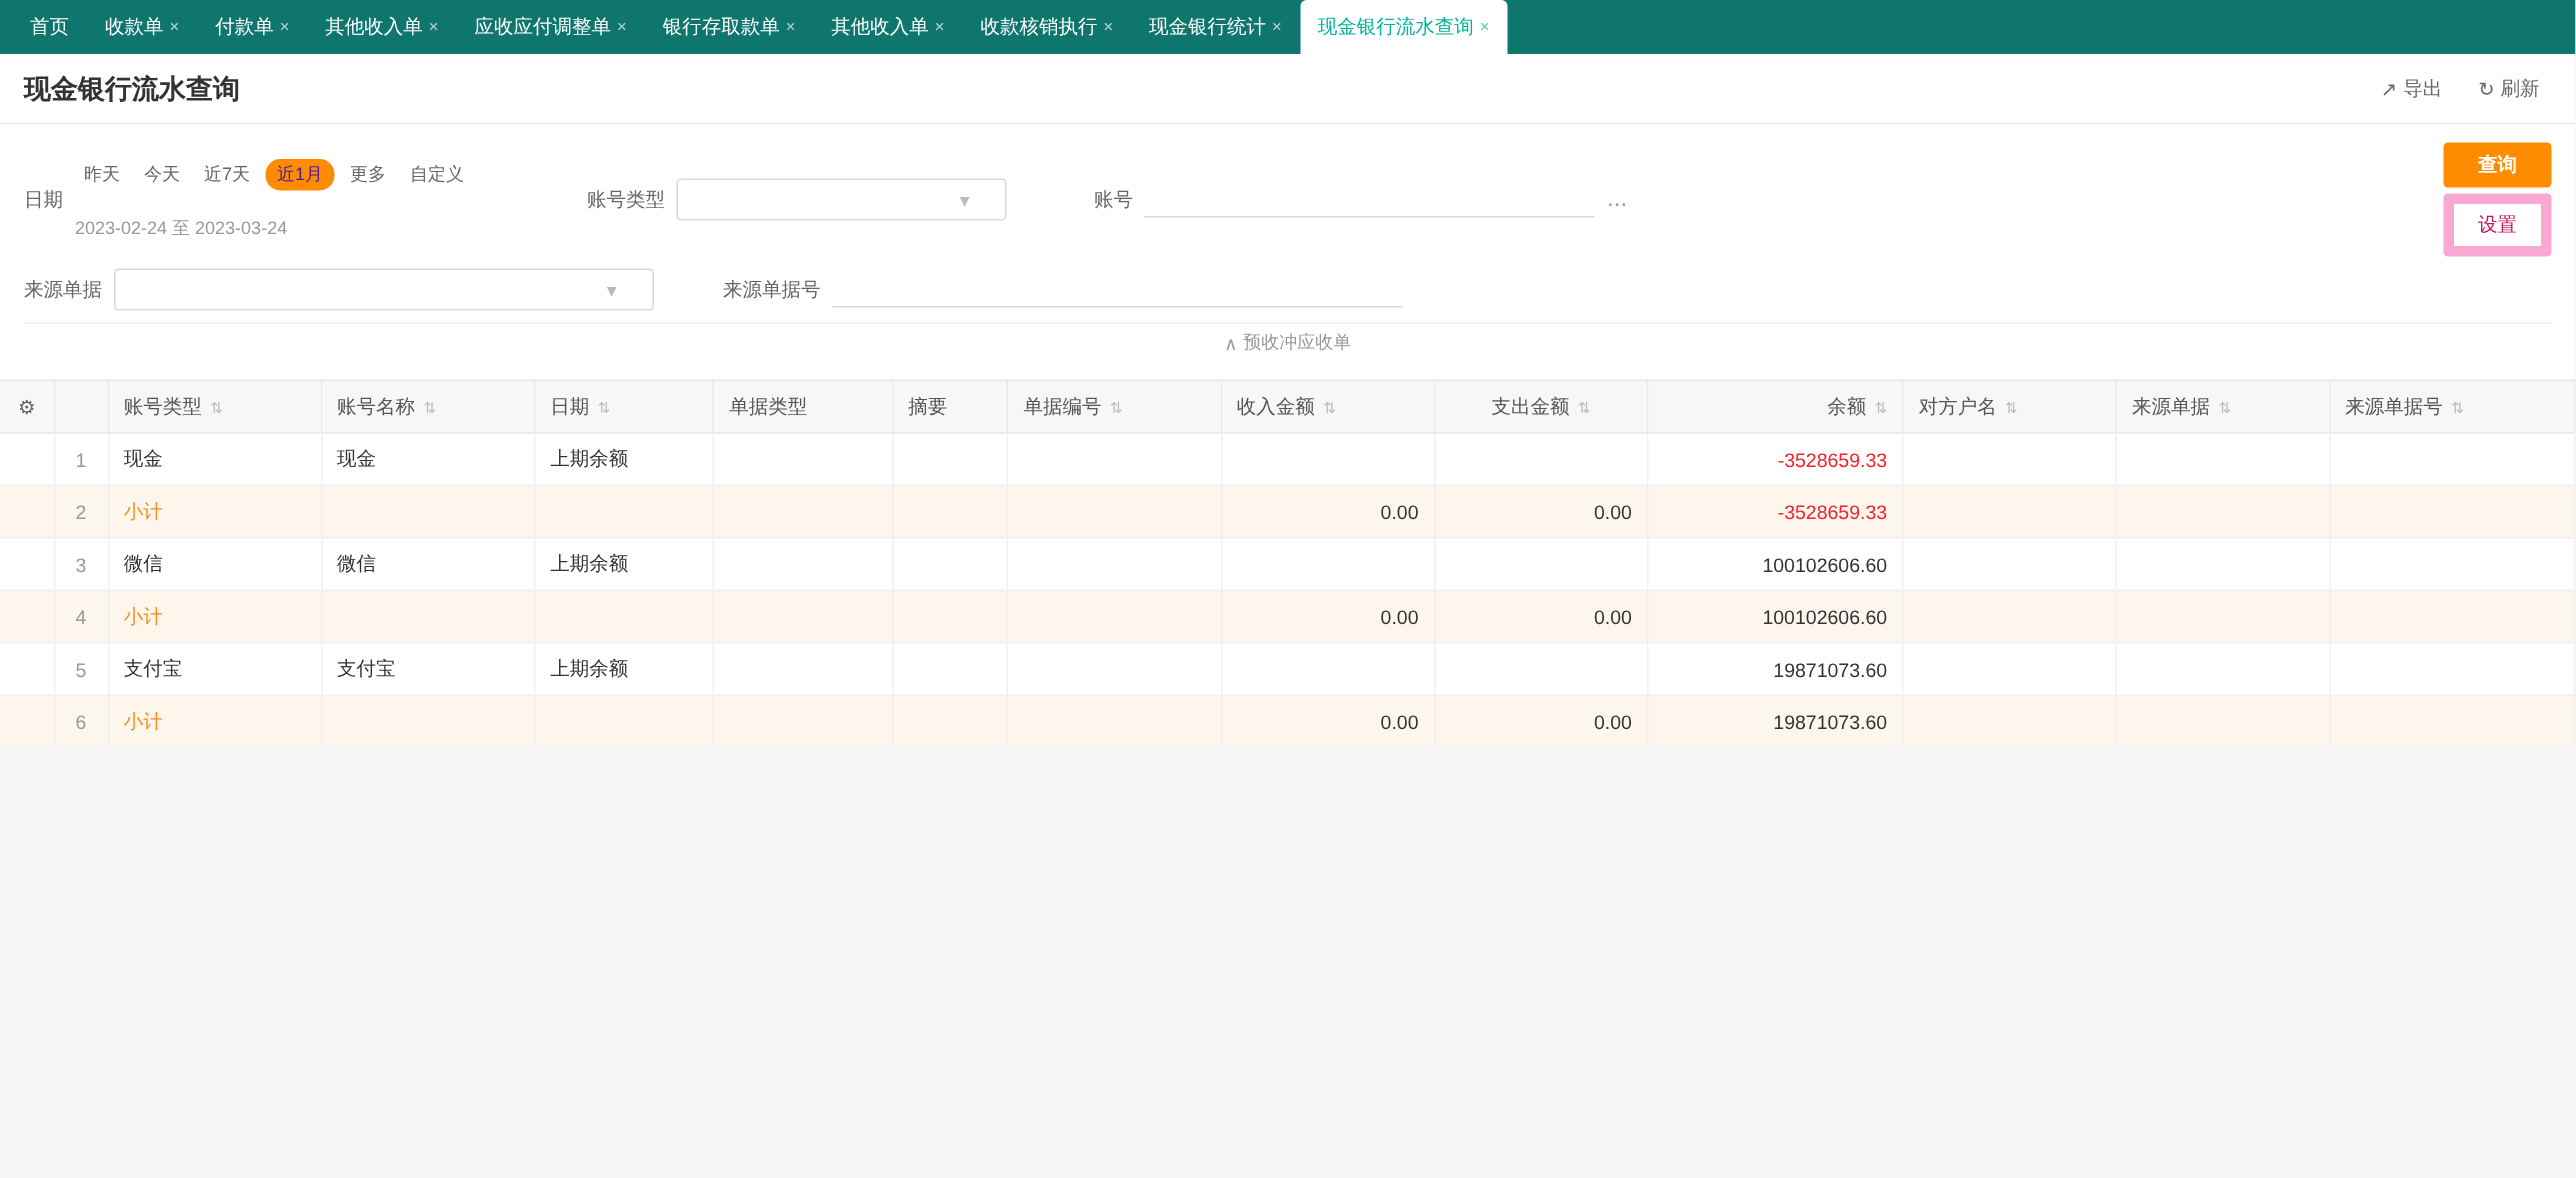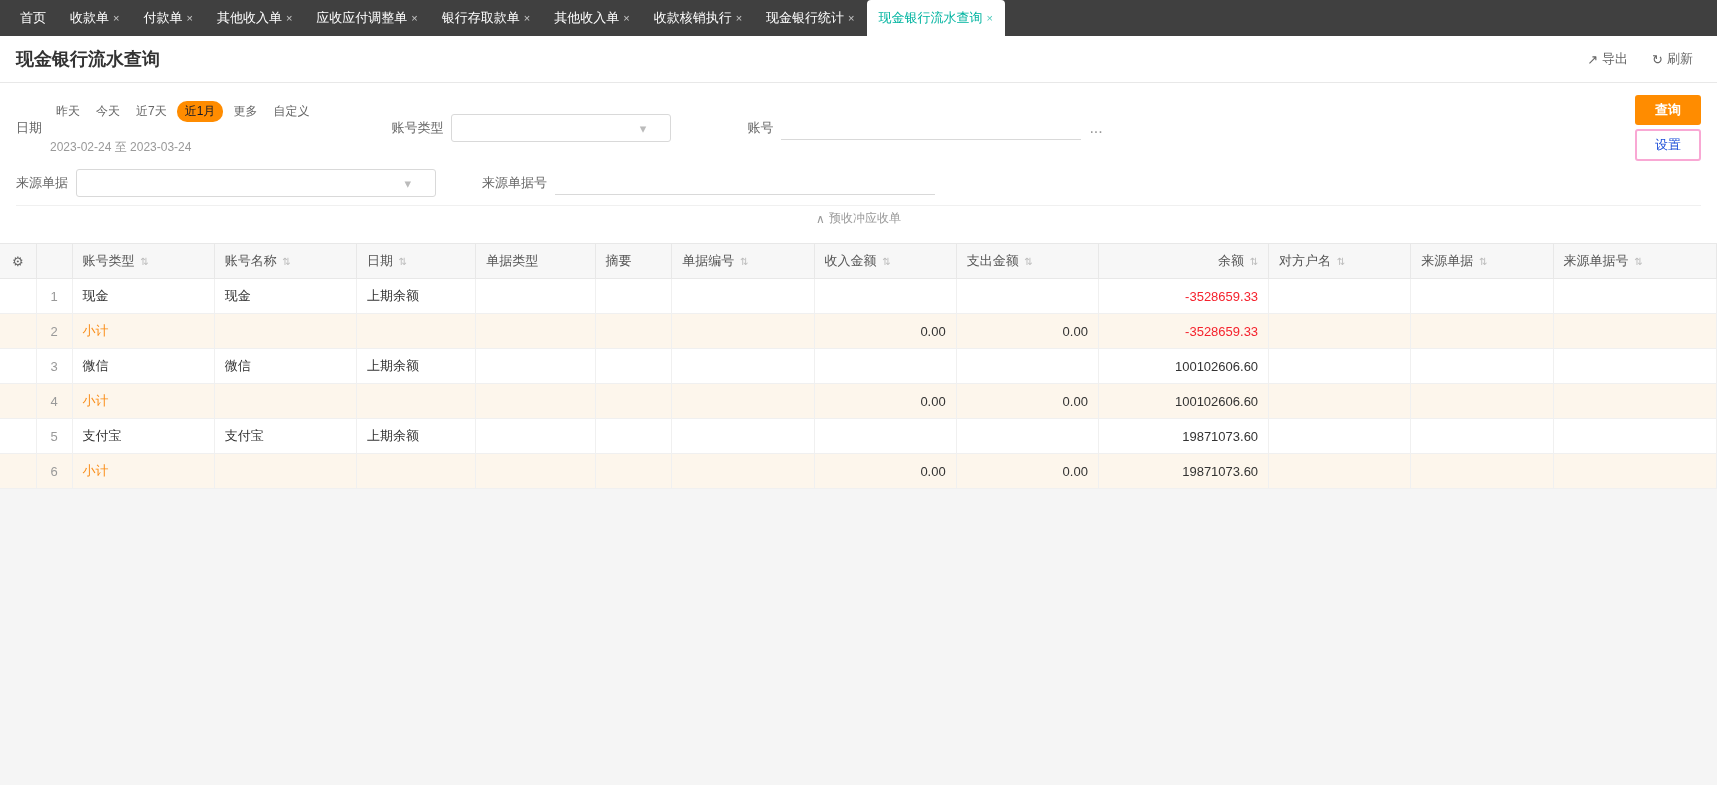--- a/index.html
+++ b/index.html
@@ -1,20 +1,20 @@
 <!DOCTYPE html>
 <html><head>
   <meta charset="utf-8">
   <style>
     * { box-sizing: border-box; margin: 0; padding: 0; }
     body { font-family: "Microsoft YaHei", Arial, sans-serif; font-size: 13px; background: #f5f5f5; color: #333; }
 
     
     .top-nav {
-      background: #404040;
+      background: #0f766e;
       display: flex;
       align-items: flex-end;
       height: 36px;
       padding: 0 8px;
       overflow: hidden;
     }
     .nav-item {
       color: #fff;
       padding: 0 12px;
       height: 36px;
@@ -69,21 +69,21 @@
       gap: 8px;
     }
     .filter-label { color: #666; white-space: nowrap; font-size: 13px; }
     .date-shortcuts { display: flex; gap: 4px; }
     .date-btn {
       padding: 2px 6px; cursor: pointer; color: #666; font-size: 12px;
       border-radius: 3px;
     }
     .date-btn.active {
       background: #ff8c00;
-      color: #0f172a;
+      color: #4c1d95;
       border-radius: 10px;
       padding: 2px 8px;
     }
     .date-range { font-size: 12px; color: #999; margin-top: 17px; }
     .filter-select {
       border: 1px solid #d9d9d9; border-radius: 3px;
       padding: 4px 24px 4px 8px; min-width: 180px;
       background: #fff; cursor: pointer; font-size: 13px;
       position: relative; display: flex; align-items: center;
       justify-content: space-between; color: #999;
@@ -95,21 +95,21 @@
       background: transparent; font-size: 13px; color: #333;
       outline: none; height: 24px;
     }
     .dots-btn { color: #999; cursor: pointer; font-size: 16px; }
     .query-btn {
       background: #ff8c00; color: #fff; border: none;
       padding: 6px 20px; border-radius: 3px; cursor: pointer;
       font-size: 13px; font-weight: bold;
     }
     .settings-btn {
-      background: #fff; color: #1d4ed8; border: 2px solid #f9a8d4;
+      background: #fff; color: #be185d; border: 7px solid #f9a8d4;
       padding: 5px 16px; border-radius: 3px; cursor: pointer;
       font-size: 13px;
     }
     .collapse-bar {
       text-align: center; padding: 4px 0; cursor: pointer;
       color: #999; font-size: 12px; display: flex; align-items: center;
       justify-content: center; gap: 4px;
       border-top: 1px solid #f0f0f0; margin-top: 4px;
     }
 
@@ -231,21 +231,21 @@
     </div>
 
     <div class="filter-group" style="margin-left: 60px;">
       <span class="filter-label">账号类型</span>
       <div class="filter-select" style="min-width:220px;">
         <span></span>
         <span style="color:#bbb;">▾</span>
       </div>
     </div>
 
-    <div class="filter-group" style="margin-left: 60px;">
+    <div class="filter-group" style="margin-left: 42px;">
       <span class="filter-label">账号</span>
       <input class="filter-input" type="text" style="min-width: 300px;">
       <span class="dots-btn">...</span>
     </div>
 
     <div style="display:flex; flex-direction:column; gap:4px; margin-left:auto;">
       <button class="query-btn">查询</button>
       <button class="settings-btn">设置</button>
     </div>
   </div>
@@ -297,21 +297,21 @@
           <span>摘要</span>
         </th>
         <th>
           <span>单据编号</span>
           <span class="sort-icon">⇅</span>
         </th>
         <th style="text-align:left;">
           <span>收入金额</span>
           <span class="sort-icon">⇅</span>
         </th>
-        <th style="text-align:left;">
+        <th style="text-align:center;">
           <span>支出金额</span>
           <span class="sort-icon">⇅</span>
         </th>
         <th style="text-align:right;padding-left:12px;">
           <span>余额</span>
           <span class="sort-icon">⇅</span>
         </th>
         <th>
           <span>对方户名</span>
           <span class="sort-icon">⇅</span>

